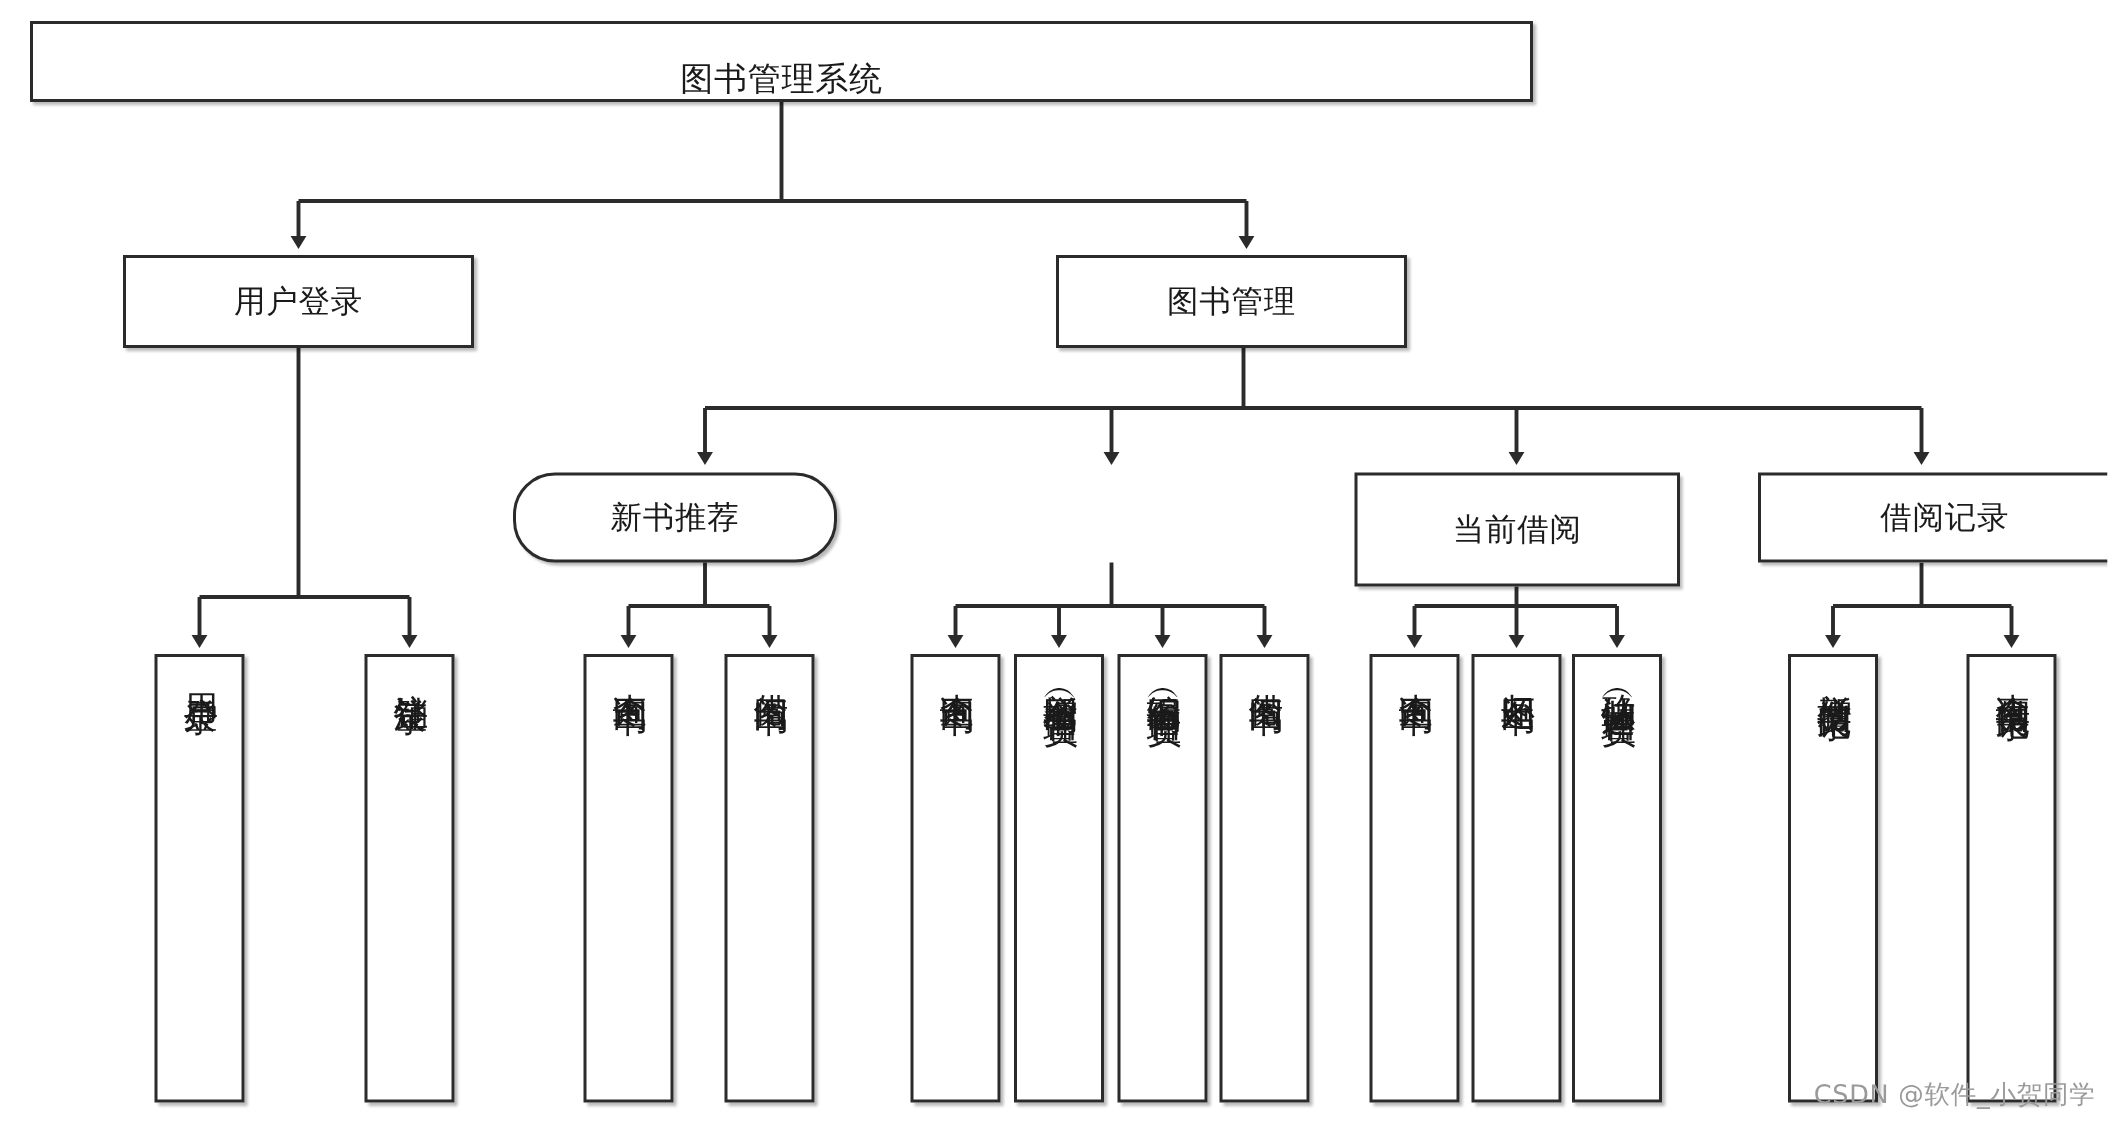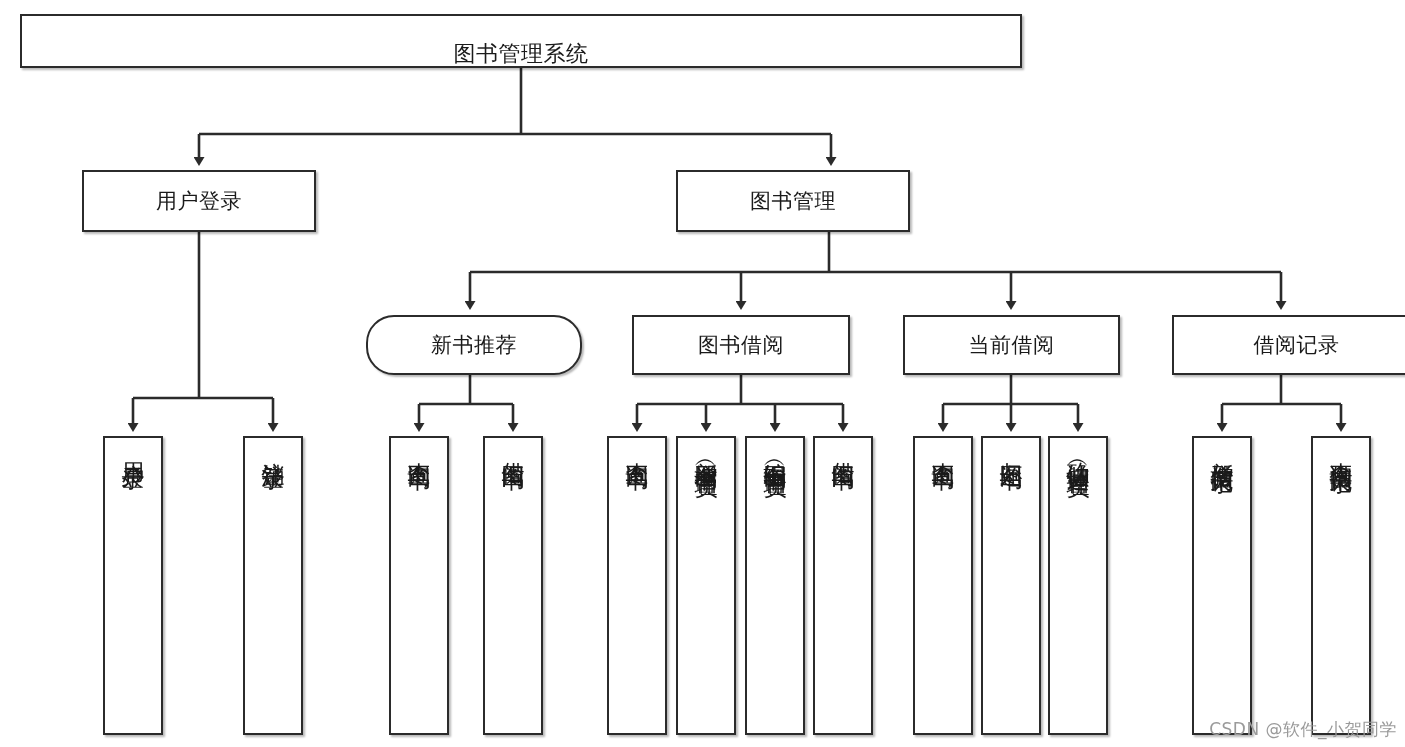--- a/index.html
+++ b/index.html
@@ -127,31 +127,28 @@
     </g>
   </svg>
 
   <div class="node horiz root" style="left:20px; top:14px; width:1002px; height:54px;">
     <span class="label">图书管理系统</span>
   </div>
 
   <div class="node horiz" style="left:82px; top:170px; width:234px; height:62px;">
     <span class="label">用户登录</span>
   </div>
-  <div class="node horiz" style="left:676px; top:170px; width:234px; height:62px;">
+  <div class="node horiz" style="left:704px; top:170px; width:234px; height:62px;">
     <span class="label">图书管理</span>
   </div>
 
-  <div class="node horiz" style="left:366px; top:315px; width:216px; height:60px;border-radius:28px;">
+  <div class="node horiz" style="left:342px; top:315px; width:216px; height:60px;border-radius:28px;">
     <span class="label">新书推荐</span>
   </div>
-  <div class="node horiz" style="left:632px; top:315px; width:218px; height:60px;">
-    <span class="label">图书借阅</span>
-  </div>
-  <div class="node horiz" style="left:903px; top:315px; width:217px; height:60px;">
+  <div class="node horiz" style="left:903px; top:315px; width:217px; height:76px;">
     <span class="label">当前借阅</span>
   </div>
   <div class="node horiz" style="left:1172px; top:315px; width:249px; height:60px;">
     <span class="label">借阅记录</span>
   </div>
 
   <div class="node vert" style="left:103px; top:436px; width:60px; height:299px;">
     <span class="label">用户登录</span>
   </div>
   <div class="node vert" style="left:243px; top:436px; width:60px; height:299px;">

